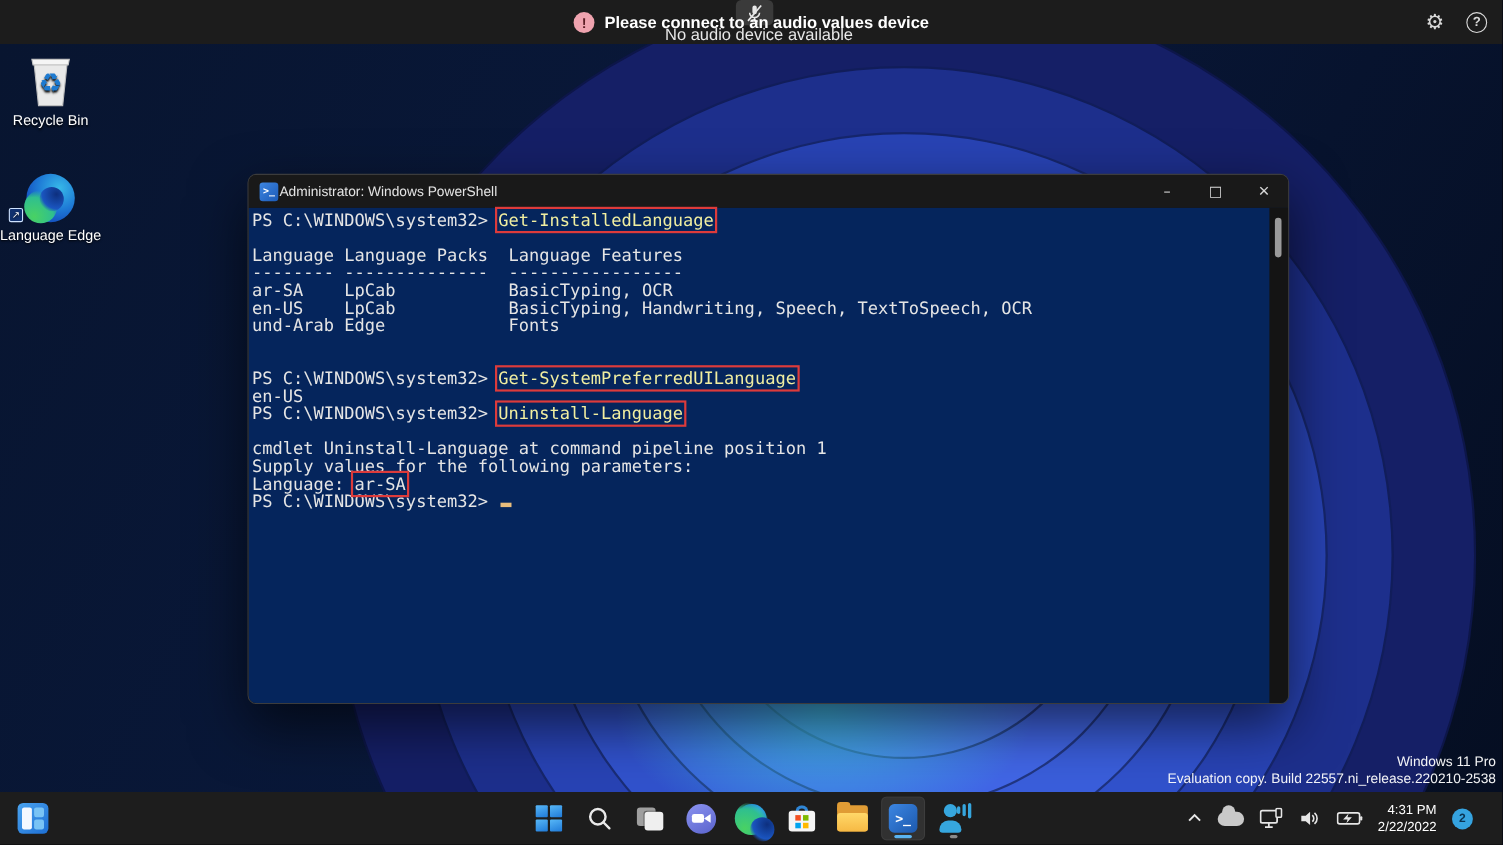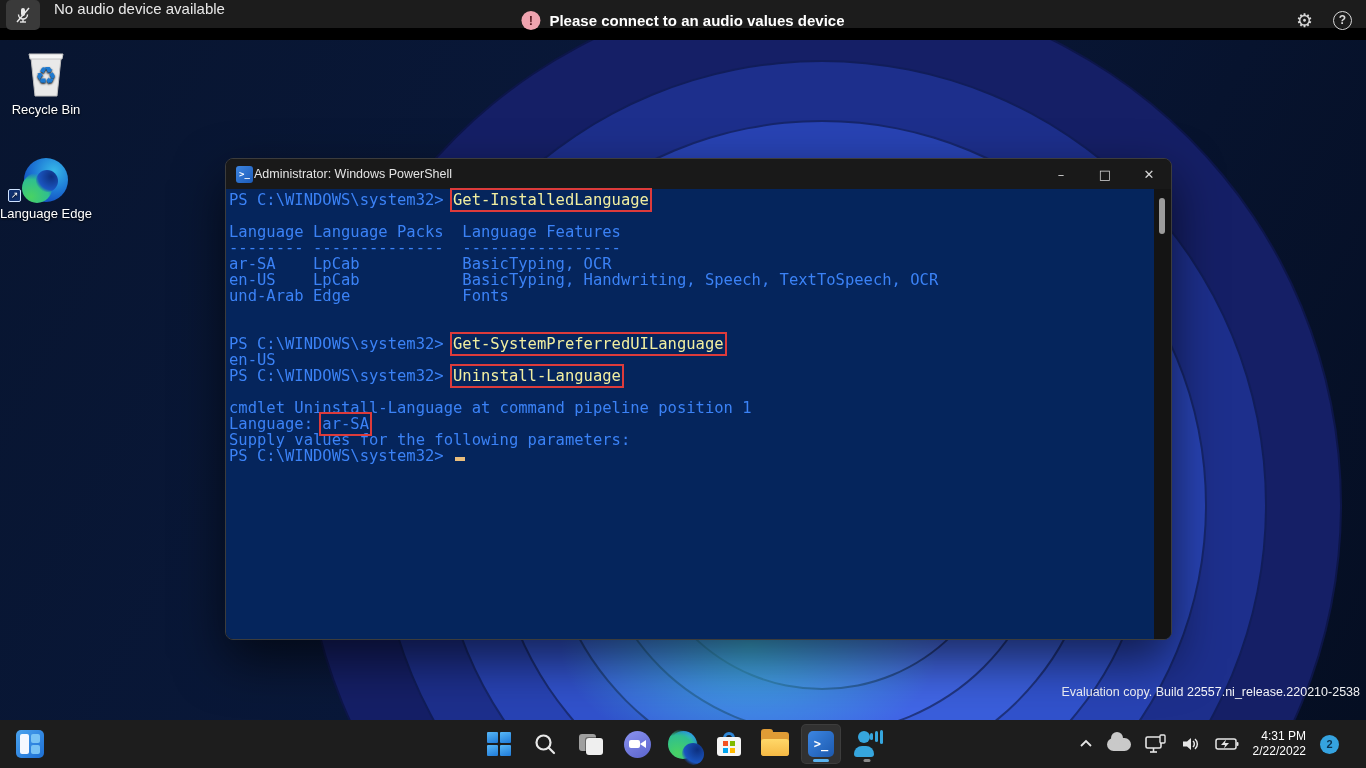--- a/index.html
+++ b/index.html
@@ -1,20 +1,20 @@
 <!DOCTYPE html>
 <html><head>
 <meta charset="utf-8">
 <style>
   * { margin:0; padding:0; box-sizing:border-box; }
   html,body { width:1366px; height:768px; overflow:hidden; background:#000; }
   body { font-family:"Liberation Sans", sans-serif; position:relative; }
 
   
-  .topbar { position:absolute; left:0; top:0; width:1366px; height:28px; background:#1c1c1c; z-index:50; display:flex; align-items:flex-start; }
+  .topbar { position:absolute; left:0; top:0; width:1366px; height:40px; background:#1c1c1c; z-index:50; display:flex; align-items:center;flex-direction:column; }
   .mic-btn { width:34px; height:30px; margin-left:6px; background:#3a3a3a; border-radius:5px; display:flex; align-items:center; justify-content:center; }
   .topbar-status { color:#e8e8e8; font-size:15px; margin-left:14px; }
   .topbar-center { position:absolute; left:50%; top:0; height:40px; transform:translateX(-50%); display:flex; align-items:center; gap:9px; }
   .warn-circle { width:19px; height:19px; border-radius:50%; background:#efa3af; color:#5a1d24; font-weight:bold; font-size:13px; display:flex; align-items:center; justify-content:center; }
   .topbar-alert { color:#ffffff; font-size:15px; font-weight:bold; }
   .topbar-right { position:absolute; right:14px; top:0; height:40px; display:flex; align-items:center; gap:20px; }
   .gear { color:#d8d8d8; font-size:19px; }
   .help-circle { width:19px; height:19px; border-radius:50%; border:1.6px solid #d8d8d8; color:#d8d8d8; font-size:12px; font-weight:bold; display:flex; align-items:center; justify-content:center; }
 
   
@@ -51,21 +51,21 @@
   .ps-ico { width:17px; height:17px; margin-left:10px; border-radius:3px; background:linear-gradient(135deg,#3d85e0,#1c5bb8);
     color:#fff; font-size:9px; font-weight:bold; display:flex; align-items:center; justify-content:center; font-family:"DejaVu Sans Mono",monospace; }
   .ps-title { color:#e4e4e4; font-size:12.5px; margin-left:1px; flex:1; }
   .winbtn { width:44px; height:30px; display:flex; align-items:center; justify-content:center; color:#d6d6d6; font-size:13px; font-family:"DejaVu Sans",sans-serif; }
   .terminal { position:relative; height:452px; background:#05255c; }
   .term-scroll { position:absolute; right:0; top:0; bottom:0; width:17px; background:#141414; }
   .term-thumb { position:absolute; top:9px; left:5px; width:6px; height:36px; background:#9b9b9b; border-radius:3px; }
   .term-text { position:absolute; left:3px; top:3px; right:20px;
     font-family:"DejaVu Sans Mono", monospace; font-size:15.5px; line-height:16px; }
   .tline { white-space:pre; height:16px; }
-  .tp { color:#3b82f6; }
+  .tp { color:#e5e5e5; }
   .tc { color:#f1eea0; }
   .tbox { outline:2px solid #dd3b3b; outline-offset:1px; }
   .tcur { display:inline-block; width:10px; height:4px; background:#e9bd7c; margin-left:2px; }
 
   
   .watermark { position:absolute; right:6px; top:684px; text-align:right; color:rgba(255,255,255,.95); font-size:12.5px; line-height:16px; z-index:5; }
 
   
   .taskbar { position:absolute; left:0; top:720px; width:1366px; height:48px; background:#1d1d1d; z-index:60; }
   .widgets-btn { position:absolute; left:16px; top:10px; width:28px; height:28px; border-radius:5px;
@@ -183,31 +183,32 @@
         <div class="tline"><span class="tp">ar-SA    LpCab           BasicTyping, OCR</span></div>
         <div class="tline"><span class="tp">en-US    LpCab           BasicTyping, Handwriting, Speech, TextToSpeech, OCR</span></div>
         <div class="tline"><span class="tp">und-Arab Edge            Fonts</span></div>
         <div class="tline">&nbsp;</div>
         <div class="tline">&nbsp;</div>
         <div class="tline"><span class="tp">PS C:\WINDOWS\system32&gt; </span><span class="tc tbox">Get-SystemPreferredUILanguage</span></div>
         <div class="tline"><span class="tp">en-US</span></div>
         <div class="tline"><span class="tp">PS C:\WINDOWS\system32&gt; </span><span class="tc tbox">Uninstall-Language</span></div>
         <div class="tline">&nbsp;</div>
         <div class="tline"><span class="tp">cmdlet Uninstall-Language at command pipeline position 1</span></div>
+        <div class="tline"><span class="tp">Supply values for the following parameters:</span></div>
         <div class="tline"><span class="tp">Language: </span><span class="tp tbox">ar-SA</span></div>
-        <div class="tline"><span class="tp">Supply values for the following parameters:</span></div>
         <div class="tline"><span class="tp">PS C:\WINDOWS\system32&gt; </span><span class="tcur"></span></div>
       </div>
     <div class="term-scroll">
       <div class="term-thumb"></div>
     </div>
   </div>
 </div>
 
 <div class="watermark">
+  <div>Windows 11 Pro</div>
   <div>Evaluation copy. Build 22557.ni_release.220210-2538</div>
 </div>
 
 <div class="taskbar">
   <div class="widgets-btn">
     <span class="wleft"></span>
     <span class="wright">
         <i></i>
         <i></i>
       </span>

